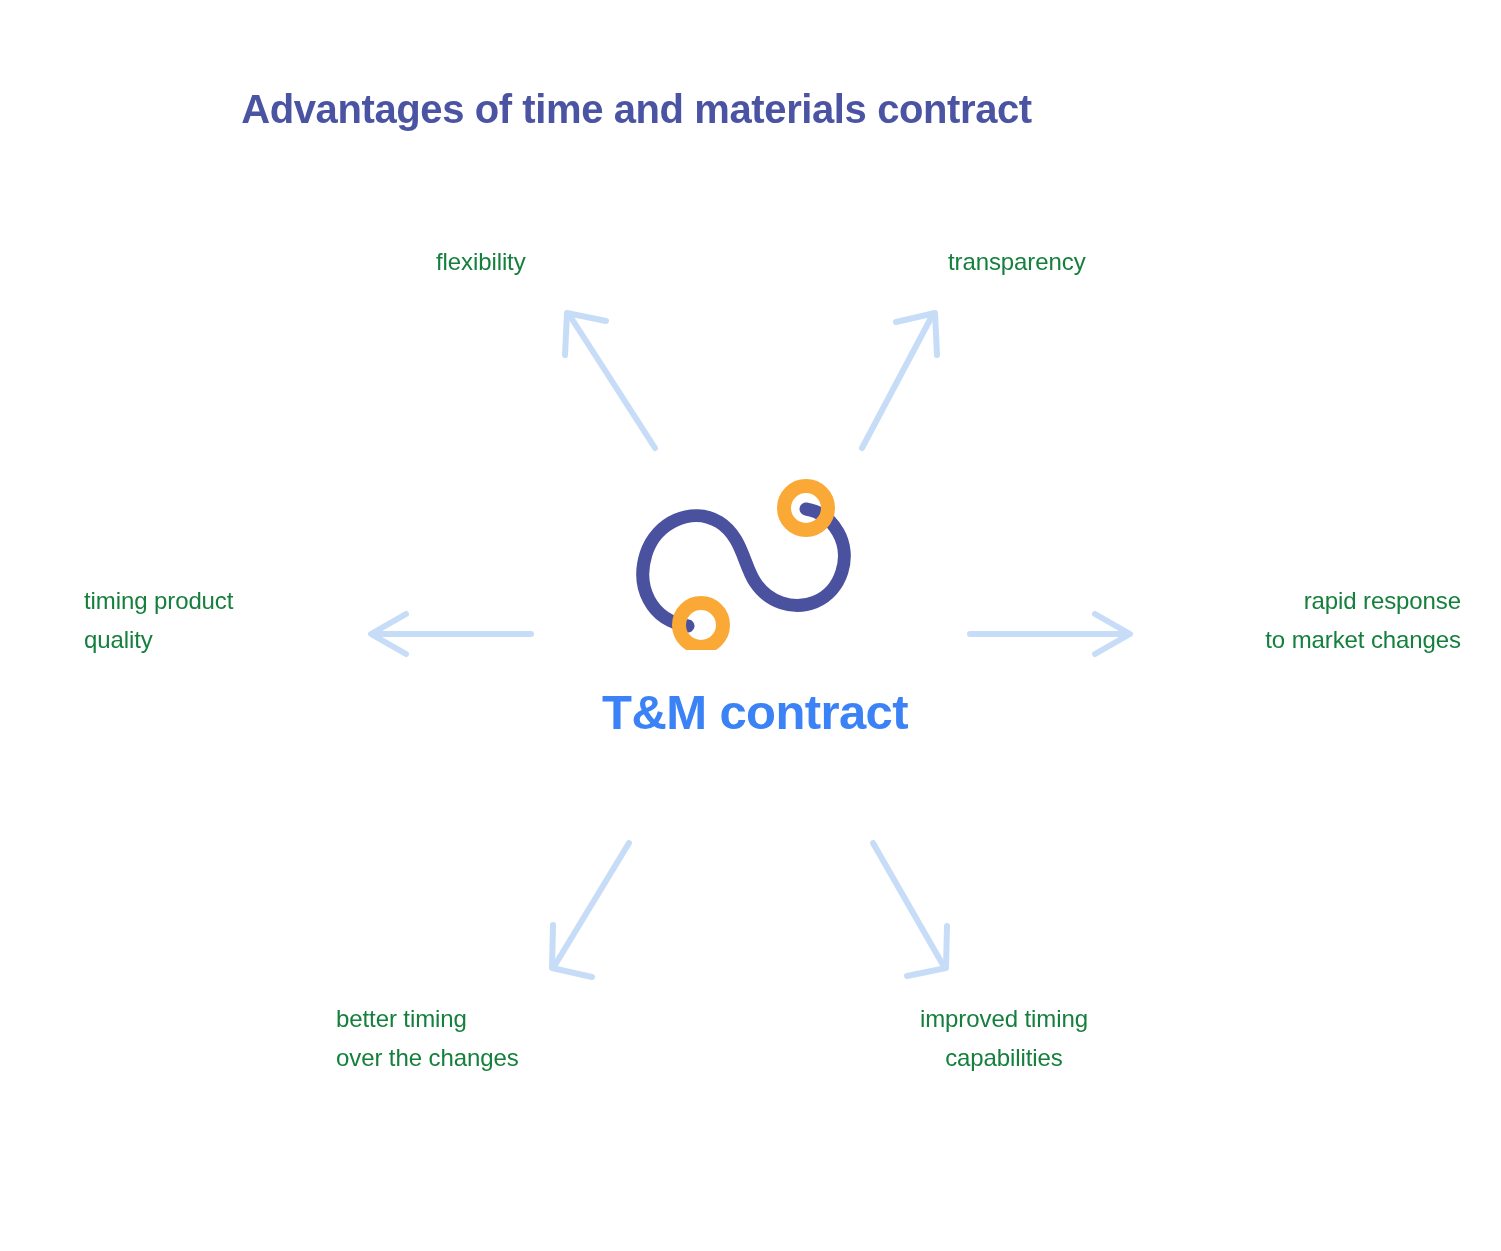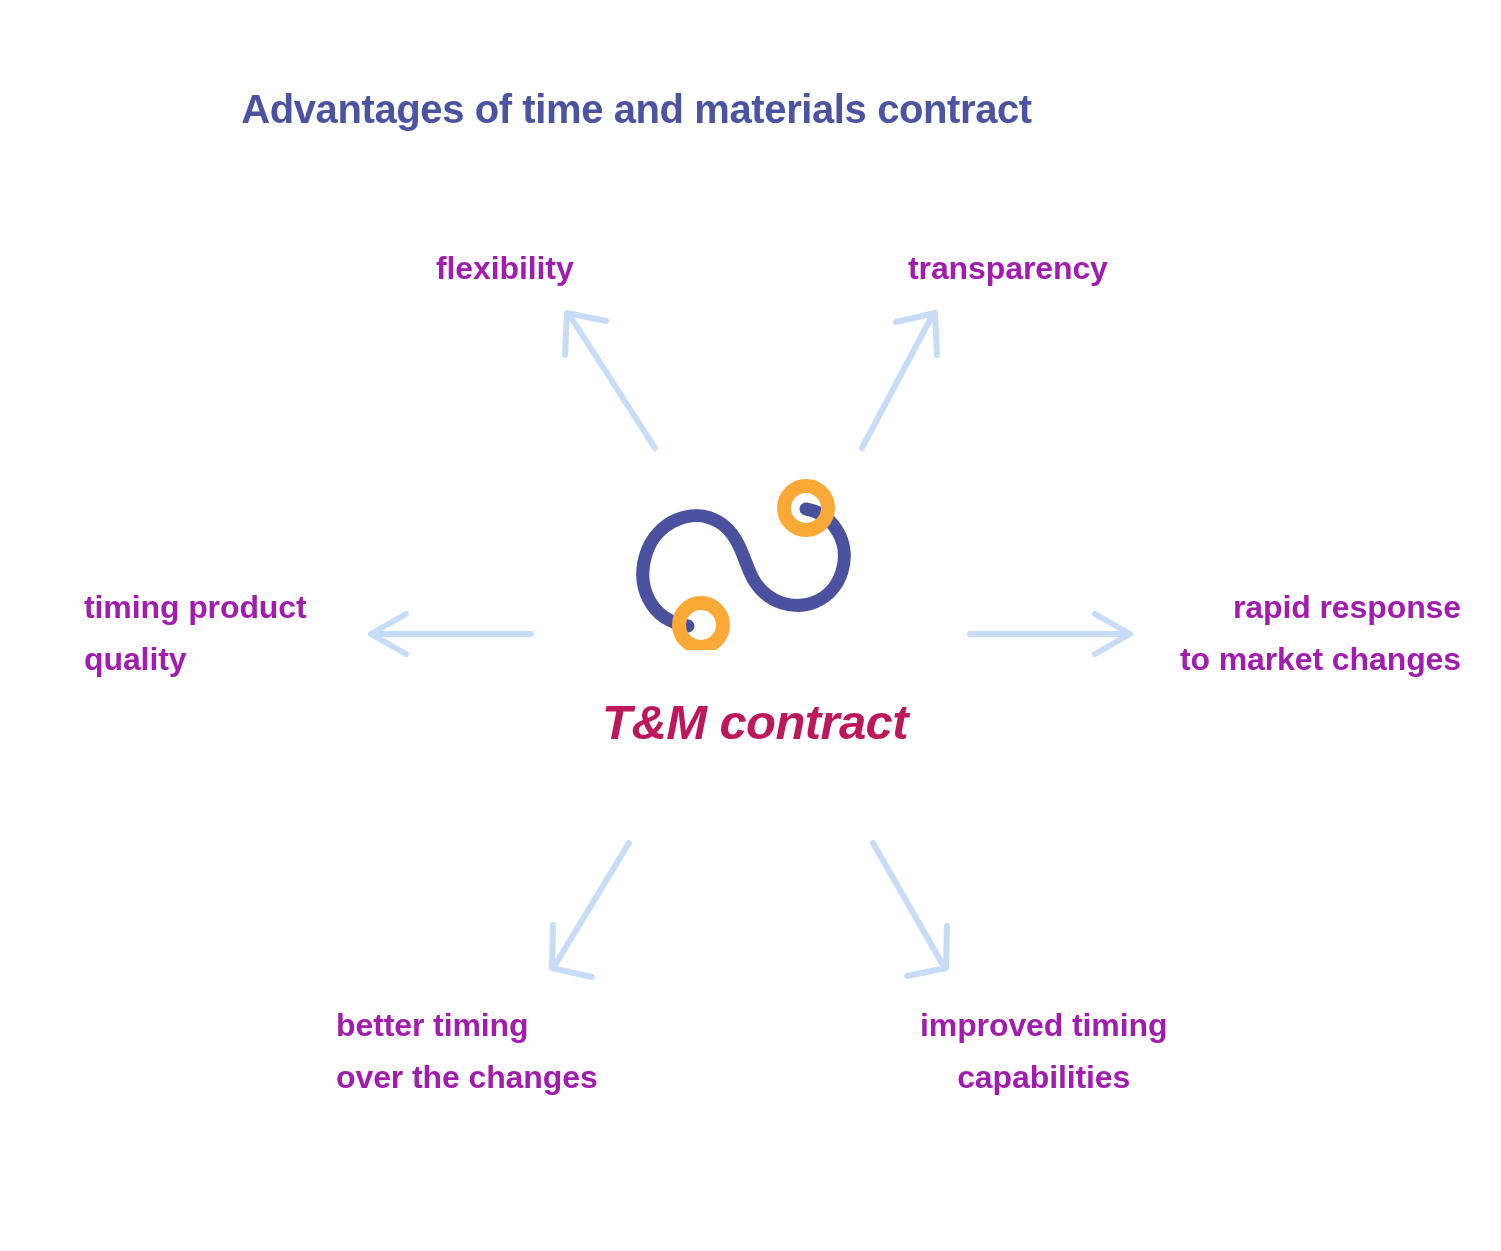--- a/index.html
+++ b/index.html
@@ -55,44 +55,43 @@
     display: flex;
     flex-direction: column;
     align-items: center;
   }
   #tm-logo-icon {
     display: block;
     width: 250px;
     height: 172px;
   }
   #center-label {
-    margin-top: 44px;
+    margin-top: 34px;
     font-size: 49px;
     font-weight: 700;
     letter-spacing: -0.6px;
-    color: #be185d;
+    color: #3b82f6;
     white-space: nowrap;
     line-height: 1.15;
-    font-style: italic;
   }
 
   
   .spoke-label {
     position: absolute;
-    font-size: 32px;
-    font-weight: 700;
+    font-size: 24px;
+    font-weight: 400;
     letter-spacing: -0.1px;
-    color: #a21caf;
+    color: #15803d;
     line-height: 1.62;
     white-space: nowrap;
   }
   .spoke-label .line { display: block; }
 
   #label-flexibility        { left: 436px;  top: 243px; text-align: left; }
-  #label-transparency       { left: 908px;  top: 243px; text-align: left; }
+  #label-transparency       { left: 948px;  top: 243px; text-align: left; }
   #label-higher-quality     { left: 84px;   top: 582px; text-align: left; }
   #label-rapid-response     { right: 40px;  top: 582px; text-align: right; }
   #label-better-control     { left: 336px;  top: 1000px; text-align: left; }
   #label-improved-timing    { left: 920px;  top: 1000px; text-align: center; }
 </style>
 </head>
 <body>
 
 <div id="canvas">
 

